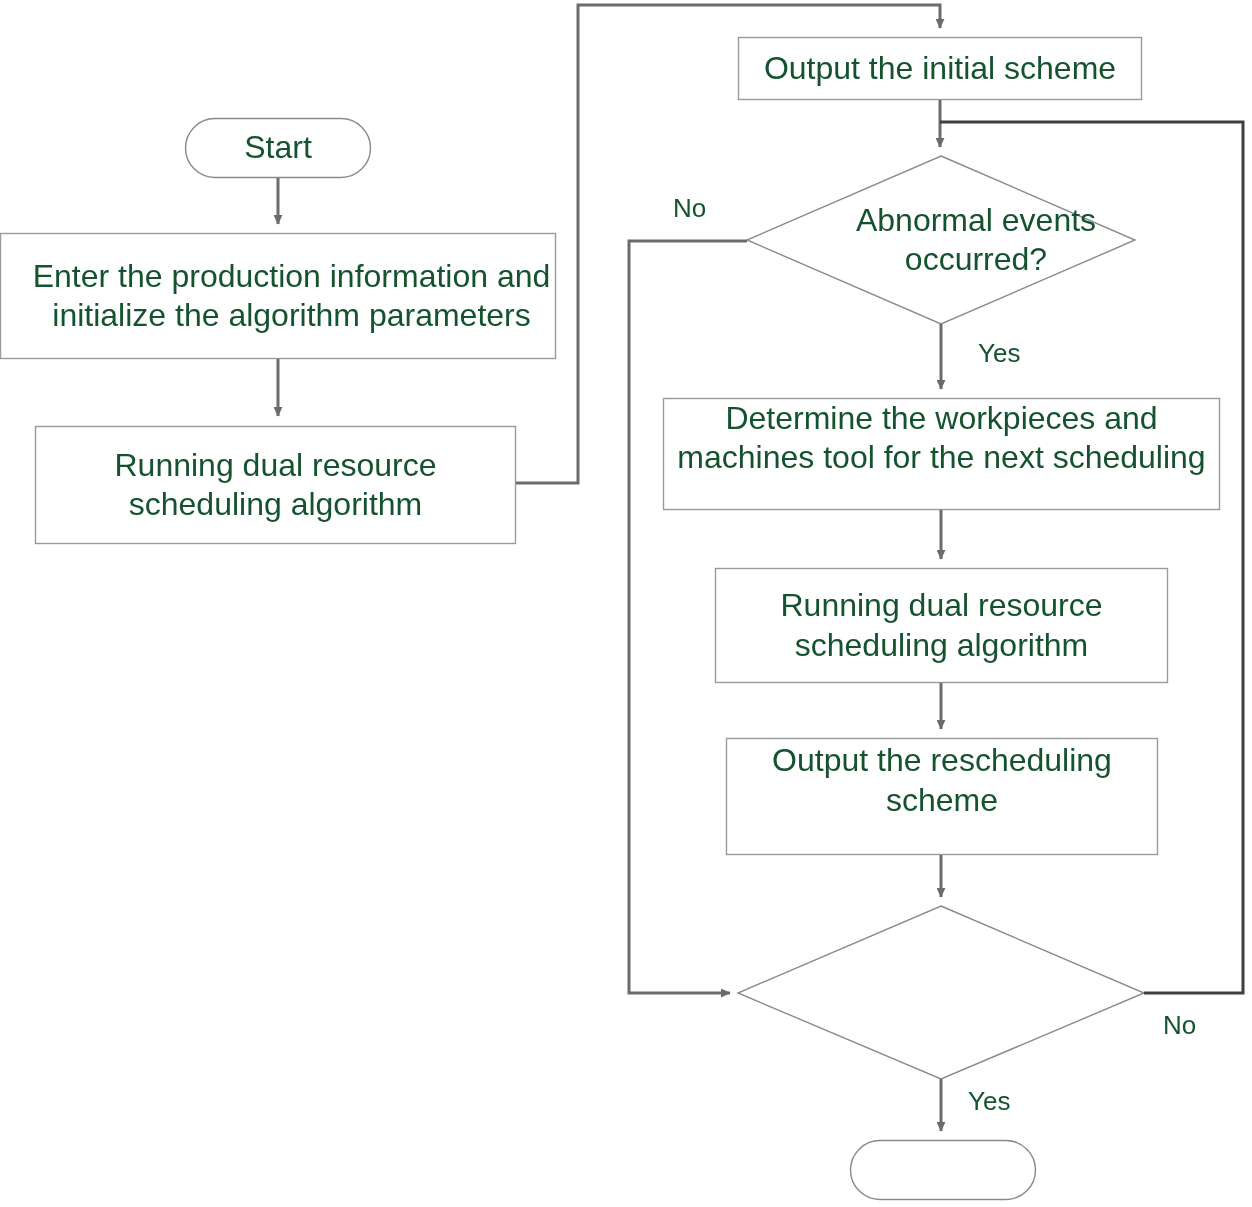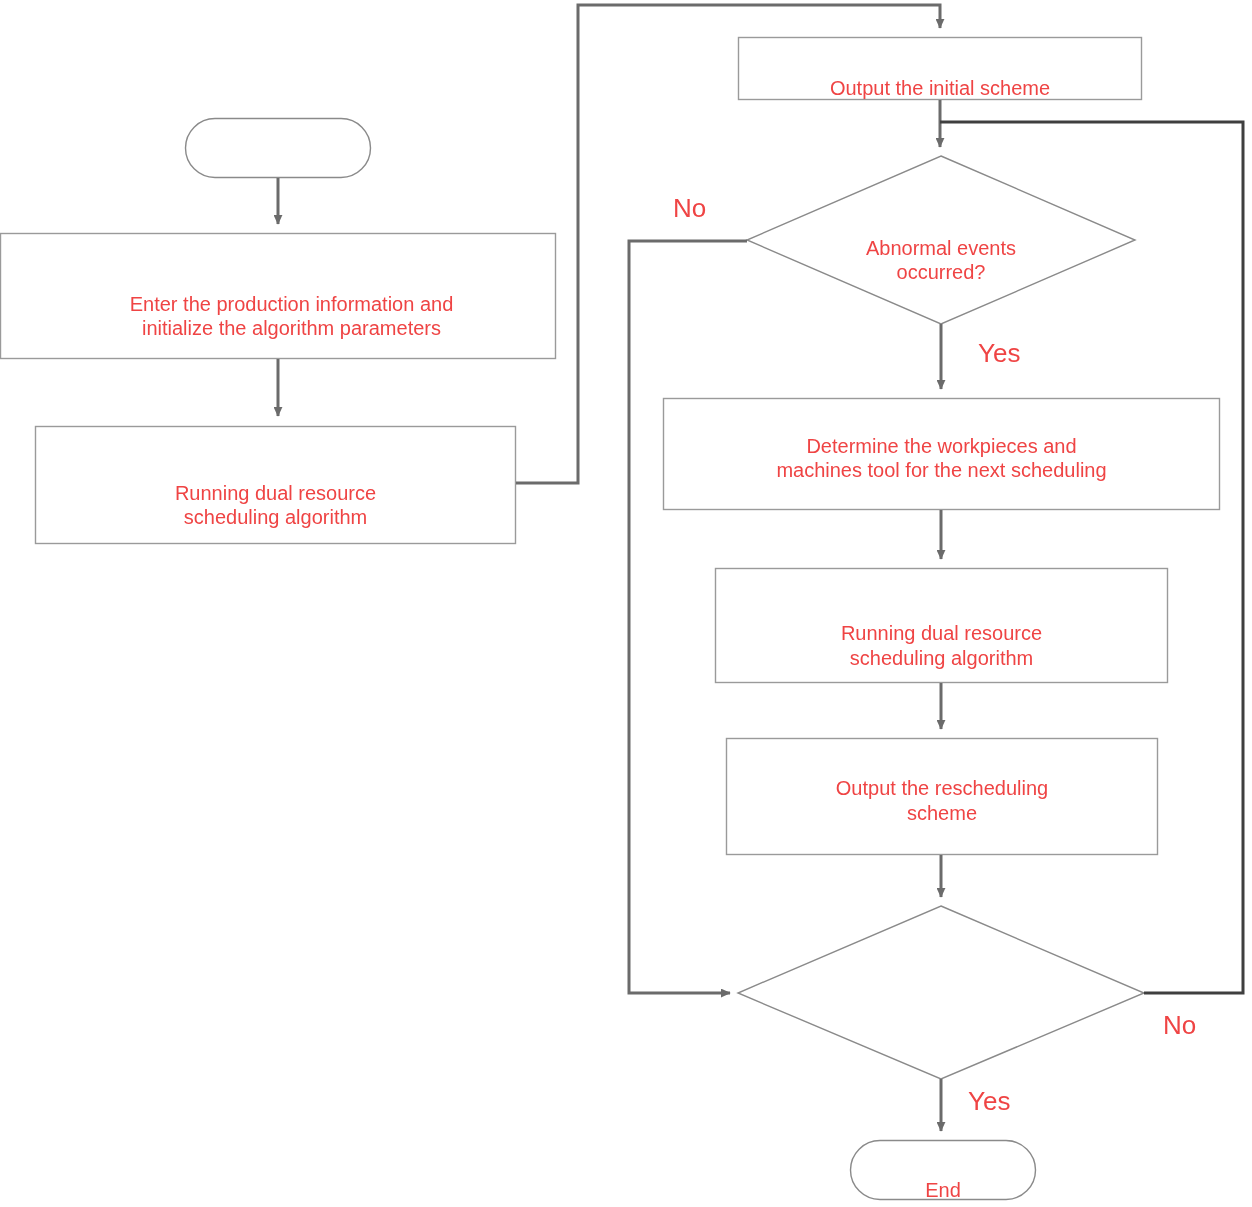--- a/index.html
+++ b/index.html
@@ -24,32 +24,31 @@
     top: 0;
     width: 1252px;
     height: 1207px;
   }
   .node-label {
     position: absolute;
     display: flex;
     align-items: center;
     justify-content: center;
     text-align: center;
-    color: #ef4444;
+    color: #14532d;
     font-family: "Liberation Sans", sans-serif;
-    font-size: 20px;
+    font-size: 32px;
     line-height: 1.22;
     box-sizing: border-box;
     pointer-events: none;
     white-space: pre-line;
-    margin-top: 20px;
   }
   .edge-label {
     position: absolute;
-    color: #ef4444;
+    color: #14532d;
     font-family: "Liberation Sans", sans-serif;
     font-size: 26px;
     line-height: 1;
   }
   .process-box { }
   .terminator { }
   .decision { }
 </style>
 </head>
 <body>
@@ -99,43 +98,43 @@
 
     <path d="M941,683 L941,729" fill="none" stroke="#6b6b6b" stroke-width="3" marker-end="url(#arrowhead)"></path>
 
     <path d="M941,855 L941,897" fill="none" stroke="#6b6b6b" stroke-width="3" marker-end="url(#arrowhead)"></path>
 
     <path d="M1144,993 L1243,993 L1243,122 L940,122" fill="none" stroke="#3f3f3f" stroke-width="3" stroke-linejoin="miter"></path>
 
     <path d="M941,1079 L941,1131" fill="none" stroke="#6b6b6b" stroke-width="3" marker-end="url(#arrowhead)"></path>
   </svg>
 
+  <div class="node-label terminator" style="left:185px; top:118px; width:186px; height:60px;">Start</div>
 
   <div class="node-label process-box" style="left:0px; top:233px; width:556px; height:126px;padding-left:27px;">Enter the production information and
 initialize the algorithm parameters</div>
 
   <div class="node-label process-box" style="left:35px; top:426px; width:481px; height:118px;">Running dual resource
 scheduling algorithm</div>
 
   <div class="node-label process-box" style="left:738px; top:37px; width:404px; height:63px;">Output the initial scheme</div>
 
-  <div class="node-label decision" style="left:787px; top:200px; width:308px; height:80px;">Abnormal events
+  <div class="node-label decision" style="left:822px; top:200px; width:308px; height:80px;">Abnormal events
 occurred?</div>
 
   <div class="node-label process-box" style="left:663px; top:398px; width:557px; height:80px;">Determine the workpieces and
 machines tool for the next scheduling</div>
 
   <div class="node-label process-box" style="left:715px; top:568px; width:453px; height:115px;">Running dual resource
 scheduling algorithm</div>
 
   <div class="node-label process-box" style="left:726px; top:738px; width:432px; height:85px;">Output the rescheduling
 scheme</div>
 
 
-  <div class="node-label terminator" style="left:850px; top:1140px; width:186px; height:60px;">End</div>
 
   <div class="edge-label" style="left:673px; top:195px;">No</div>
 
   <div class="edge-label" style="left:978px; top:340px;">Yes</div>
 
   <div class="edge-label" style="left:1163px; top:1012px;">No</div>
 
   <div class="edge-label" style="left:968px; top:1088px;">Yes</div>
 
 </div>

